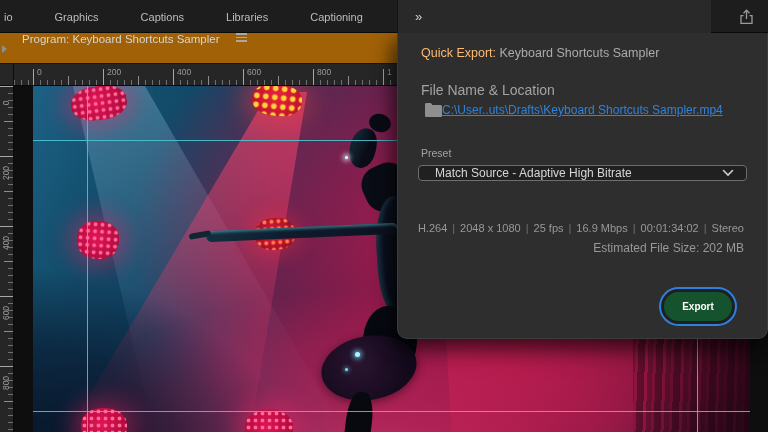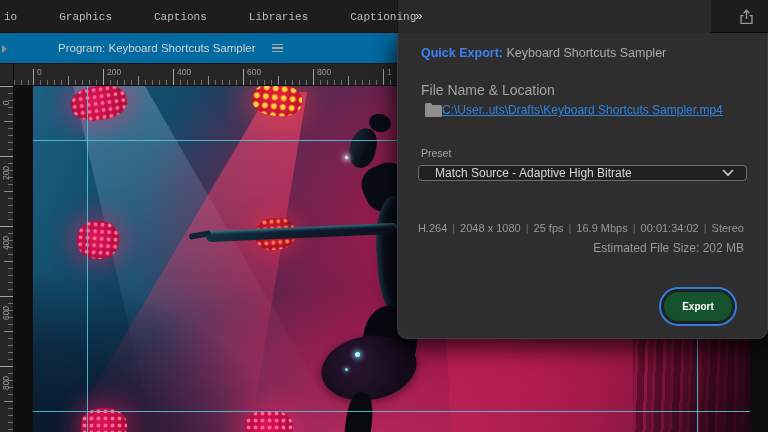--- a/index.html
+++ b/index.html
@@ -1,29 +1,29 @@
 <!DOCTYPE html>
 <html><head>
 <meta charset="utf-8">
 <style>
   * { margin:0; padding:0; box-sizing:border-box; }
   html,body { width:768px; height:432px; overflow:hidden; background:#111; }
   body { font-family:"Liberation Sans", sans-serif; }
   .app { position:relative; width:768px; height:432px; background:#1a1a1a; overflow:hidden; }
 
   
-  .topbar { position:absolute; left:0; top:0; width:768px; height:33px; background:#1d1d1d; border-bottom:1px solid #0a0a0a; z-index:30;font-family:Liberation Mono, monospace; }
+  .topbar { position:absolute; left:0; top:0; width:768px; height:33px; background:#1d1d1d; border-bottom:1px solid #0a0a0a; z-index:30; }
   .topbar-right { position:absolute; left:397px; top:0; width:314px; height:33px; background:#292929; border-left:1px solid #141414; }
   .tabs { position:absolute; left:4px; top:0; height:33px; display:flex; align-items:center; gap:42px; }
   .tab { font-size:11px; color:#bdbdbd; white-space:nowrap; cursor:default; }
   .overflow-chevron { position:absolute; left:415px; top:0; height:33px; display:flex; align-items:center; font-size:13px; color:#cfcfcf; letter-spacing:-1px; }
   .share-btn { position:absolute; left:734px; top:5px; width:24px; height:24px; display:flex; align-items:center; justify-content:center; }
 
   
-  .mon-header { position:absolute; left:0; top:33px; width:397px; height:31px; background:#0369a1; border-bottom:1px solid #141414; z-index:5; display:flex; align-items:center;padding-left:36px; }
+  .mon-header { position:absolute; left:0; top:33px; width:397px; height:31px; background:#a16207; border-bottom:1px solid #141414; z-index:5; display:flex; align-items:flex-start; }
   .edge-arrow { position:absolute; left:2px; top:12px; width:0; height:0; border-left:5px solid #8f8f8f; border-top:4px solid transparent; border-bottom:4px solid transparent; }
   .mon-title { margin-left:22px; font-size:11.5px; color:#d4d4d4; white-space:nowrap; }
   .mon-menu { margin-left:16px; display:flex; flex-direction:column; gap:2px; }
   .mon-menu i { display:block; width:11px; height:1.5px; background:#a8a8a8; }
 
   
   .ruler-corner { position:absolute; left:0; top:64px; width:14px; height:22px; background:#262626; border-right:1px solid #0b0b0b; border-bottom:1px solid #0b0b0b; z-index:4; }
   .ruler-h { position:absolute; left:14px; top:64px; width:383px; height:22px; background:#262626; border-bottom:1px solid #0b0b0b; z-index:4; overflow:hidden; }
   .rh-ticks { position:absolute; inset:0;
     background-image:
@@ -103,21 +103,21 @@
 
   .guide { position:absolute; background:#4cc3d2; z-index:5; opacity:.9; }
   .guide-h { left:0; width:717px; height:1px; }
   .guide-v { top:0; height:378px; width:1px; }
 
   
   .qe-panel { position:absolute; left:397px; top:33px; width:371px; height:306px; background:#2e2e2e;
     border:1px solid #3c3c3c; border-top:none; border-radius:0 0 10px 10px; z-index:20;
     box-shadow:0 10px 24px rgba(0,0,0,.5),-6px 8px 18px rgba(0,0,0,.35); }
   .qe-title { position:absolute; left:23px; top:13px; font-size:12.5px; color:#ababab; white-space:nowrap; }
-  .qe-title b { color:#3b82f6; font-weight:bold; }
+  .qe-title b { color:#fdba74; font-weight:normal; }
   .qe-file-label { position:absolute; left:23px; top:49px; font-size:14px; color:#a3a3a3; }
   .qe-file-row { position:absolute; left:27px; top:70px; display:flex; align-items:center; }
   .qe-link { font-size:12px; color:#3083dc; text-decoration:underline; white-space:nowrap; cursor:pointer; }
   .qe-preset-label { position:absolute; left:23px; top:114px; font-size:10.5px; color:#a3a3a3; }
   .qe-dropdown { position:absolute; left:20px; top:132px; width:329px; height:16px; background:#202020;
     border:1px solid #6e6e6e; border-radius:4px; display:flex; align-items:center; cursor:pointer; }
   .qe-dropdown-text { margin-left:16px; font-size:12px; color:#d6d6d6; flex:1; white-space:nowrap; overflow:hidden; }
   .qe-dd-chevron { margin-right:12px; display:flex; }
   .qe-summary { position:absolute; left:8px; right:23px; top:189px; text-align:right; font-size:11px; color:#989898; white-space:nowrap; }
   .qe-sep { color:#6f6f6f; margin:0 5px; }

